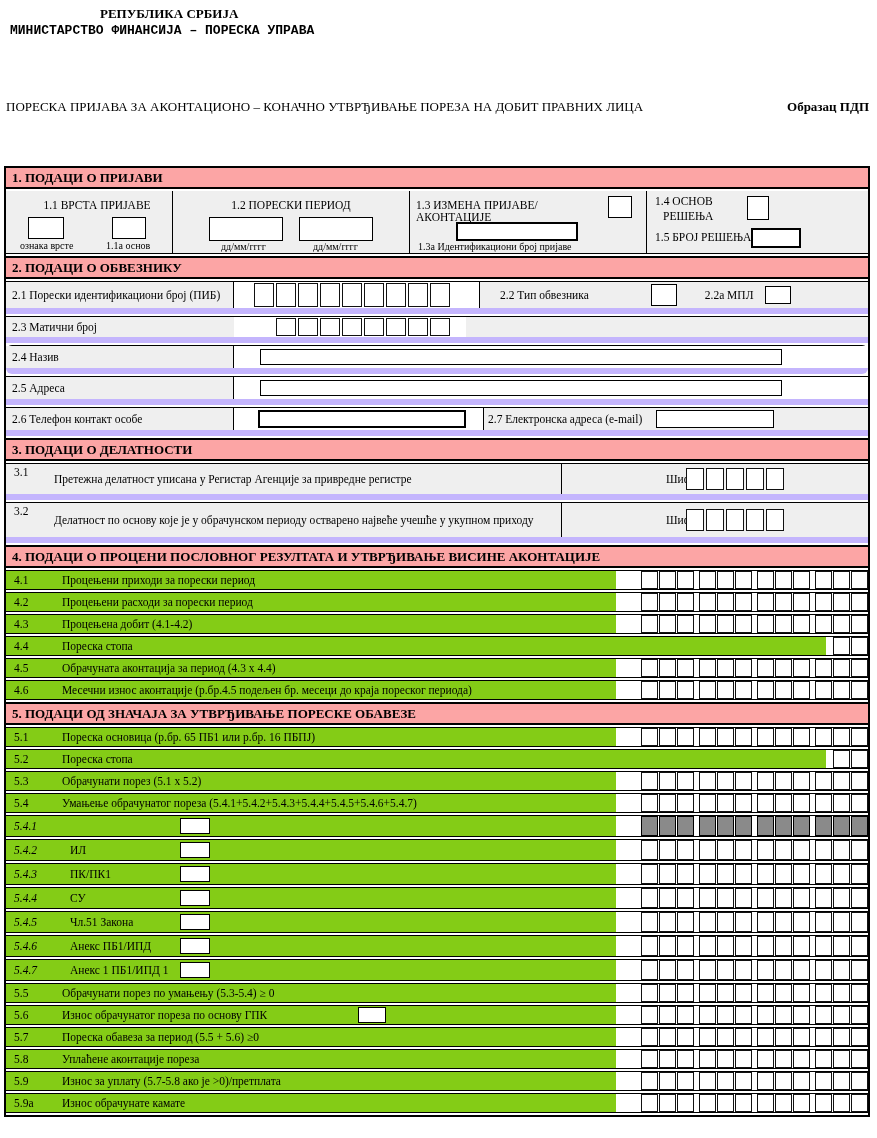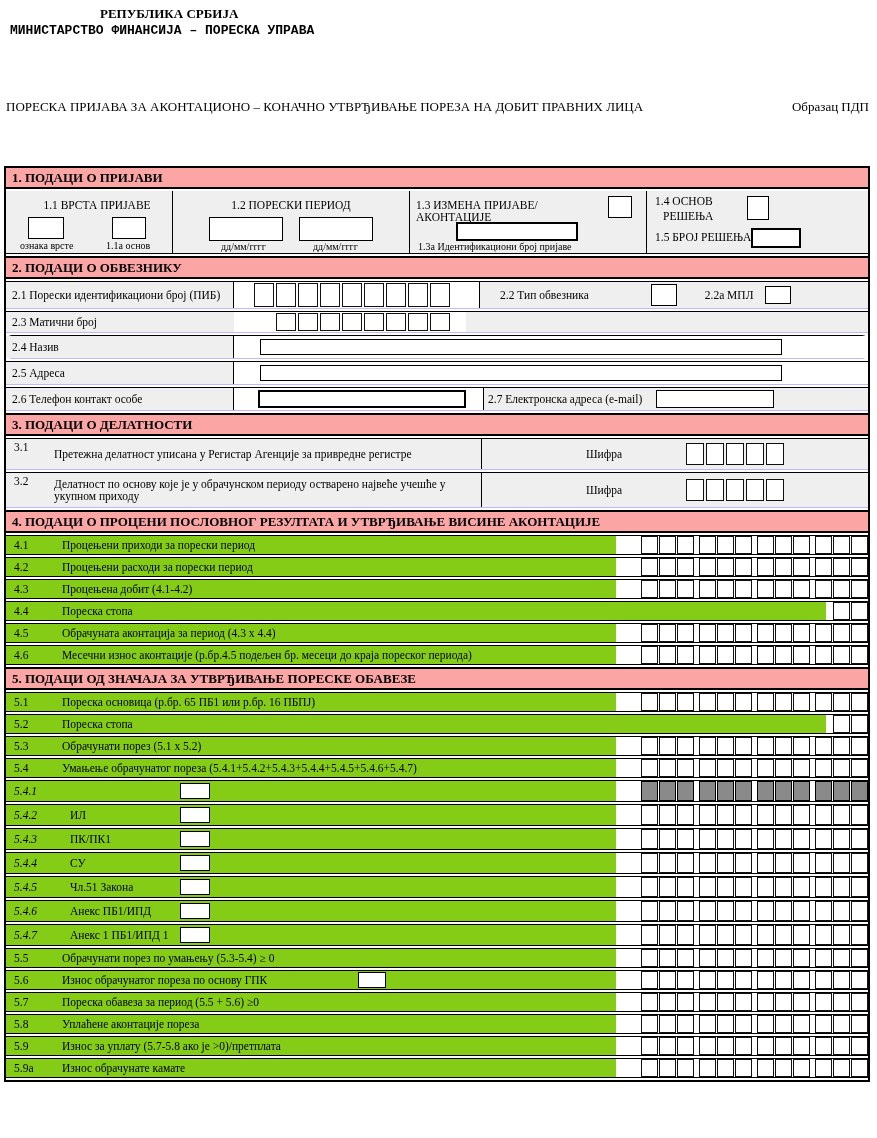--- a/index.html
+++ b/index.html
@@ -2,49 +2,49 @@
 <html><head>
 <meta charset="utf-8">
 <style>
   html,body{margin:0;padding:0;background:#fff;}
   body{width:877px;height:1138px;overflow:hidden;font-family:"Liberation Serif","DejaVu Serif",serif;color:#000;}
   .page{position:relative;width:877px;height:1138px;background:#fff;}
   .lh1{position:absolute;top:6px;left:100px;font-weight:bold;font-size:13px;}
   .lh2{position:absolute;top:23px;left:10px;font-weight:bold;font-size:13px;font-family:Liberation Mono, monospace;}
   .titlerow{position:absolute;top:99px;left:6px;right:8px;display:flex;justify-content:space-between;align-items:flex-start;}
   .maintitle{font-weight:normal;font-size:13px;}
-  .formcode{font-weight:normal;font-size:13px;margin-left:20px;white-space:nowrap;}
+  .formcode{font-weight:bold;font-size:13px;margin-left:20px;white-space:nowrap;}
   .form{position:absolute;top:166px;left:4px;width:862px;border:2px solid #000;background:#fff;}
   .sechdr{border-top:2px solid #000;border-bottom:2px solid #000;margin-bottom:2px;font-weight:bold;font-size:13px;padding:2px 6px 1px;background:#fca5a5;line-height:16px;}
   .form > .sec:first-child .sechdr{border-top:none;}
   
   .s1body{display:flex;height:62px;margin-bottom:2px;border-bottom:1px solid #000;}
   .s1col{position:relative;background:#efefef;font-size:11.5px;}
   .s1c1{width:158px;border-right:1px solid #000;padding-left:8px;}
   .s1c2{width:236px;border-right:1px solid #000;}
   .s1c3{width:236px;border-right:1px solid #000;}
   .s1c4{flex:1;}
   .s1lab{position:absolute;width:100%;text-align:center;top:8px;}
   .box{position:absolute;background:#fff;border:1px solid #000;box-sizing:border-box;}
   .hint{position:absolute;font-size:10px;}
   
-  .frow{display:flex;align-items:stretch;border-top:1px solid #000;border-bottom:1px solid #c4b5fd;margin-bottom:2px;background:#fff;font-size:11.5px;}
+  .frow{display:flex;align-items:stretch;border-top:1px solid #000;border-bottom:6px solid #c4b5fd;margin-bottom:2px;background:#fff;font-size:11.5px;}
   .glabel{background:#efefef;padding:2px 6px;box-sizing:border-box;display:flex;align-items:center;}
   .w228{width:228px;flex:none;}
   .brd{border-right:1px solid #000;}
   .panel{background:#fff;display:flex;align-items:center;box-sizing:border-box;}
   .grayrest{flex:1;background:#efefef;display:flex;align-items:center;}
   .cell{border:1px solid #111;background:#fff;box-sizing:border-box;flex:none;}
   .pibcells{padding-left:20px;width:246px;border-right:1px solid #000;}
   .pibcells .cell{width:20px;height:24px;margin-right:2px;}
   .matpanel{width:232px;padding-left:42px;}
   .matpanel .cell{width:20px;height:18px;margin-right:2px;}
   .ibox{background:#fff;border:1px solid #000;box-sizing:border-box;align-self:center;}
   
-  .s3label{width:476px;flex:none;background:#efefef;border-right:1px solid #000;display:flex;align-items:center;padding:2px 8px;box-sizing:border-box;}
+  .s3label{width:556px;flex:none;background:#efefef;border-right:1px solid #000;display:flex;align-items:center;padding:2px 8px;box-sizing:border-box;}
   .s3label .rnum{min-width:30px;margin-right:10px;align-self:flex-start;}
   .coderegion{flex:1;background:#efefef;position:relative;}
   .codeword{position:absolute;left:104px;top:50%;transform:translateY(-50%);}
   .codecells{position:absolute;right:84px;top:50%;transform:translateY(-50%);display:flex;}
   .codecells .cell{width:18px;height:22px;margin-left:2px;}
   
   .arow{display:flex;align-items:stretch;height:18px;border-top:1px solid #000;border-bottom:1px solid #000;margin-bottom:2px;background:#fff;font-size:11.5px;}
   .arow.subrow{height:20px;}
   .alabel{flex:1;background:#84cc16;margin-right:6px;display:flex;align-items:center;padding-left:8px;position:relative;}
   .rnum{display:inline-block;min-width:40px;margin-right:8px;flex:none;}

